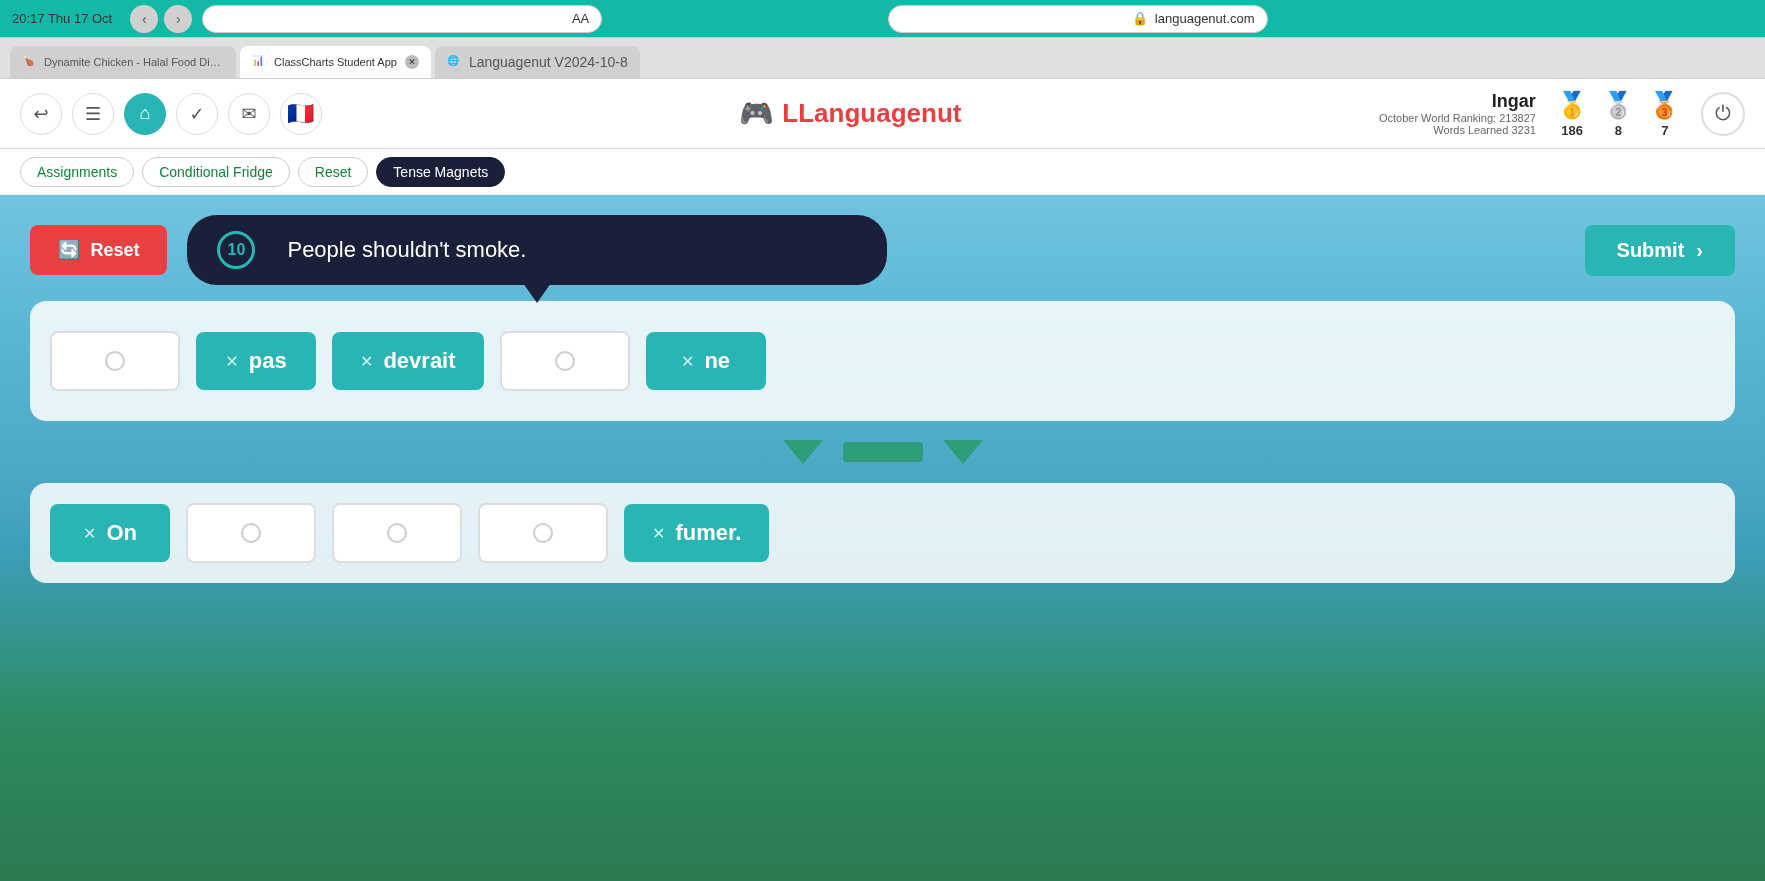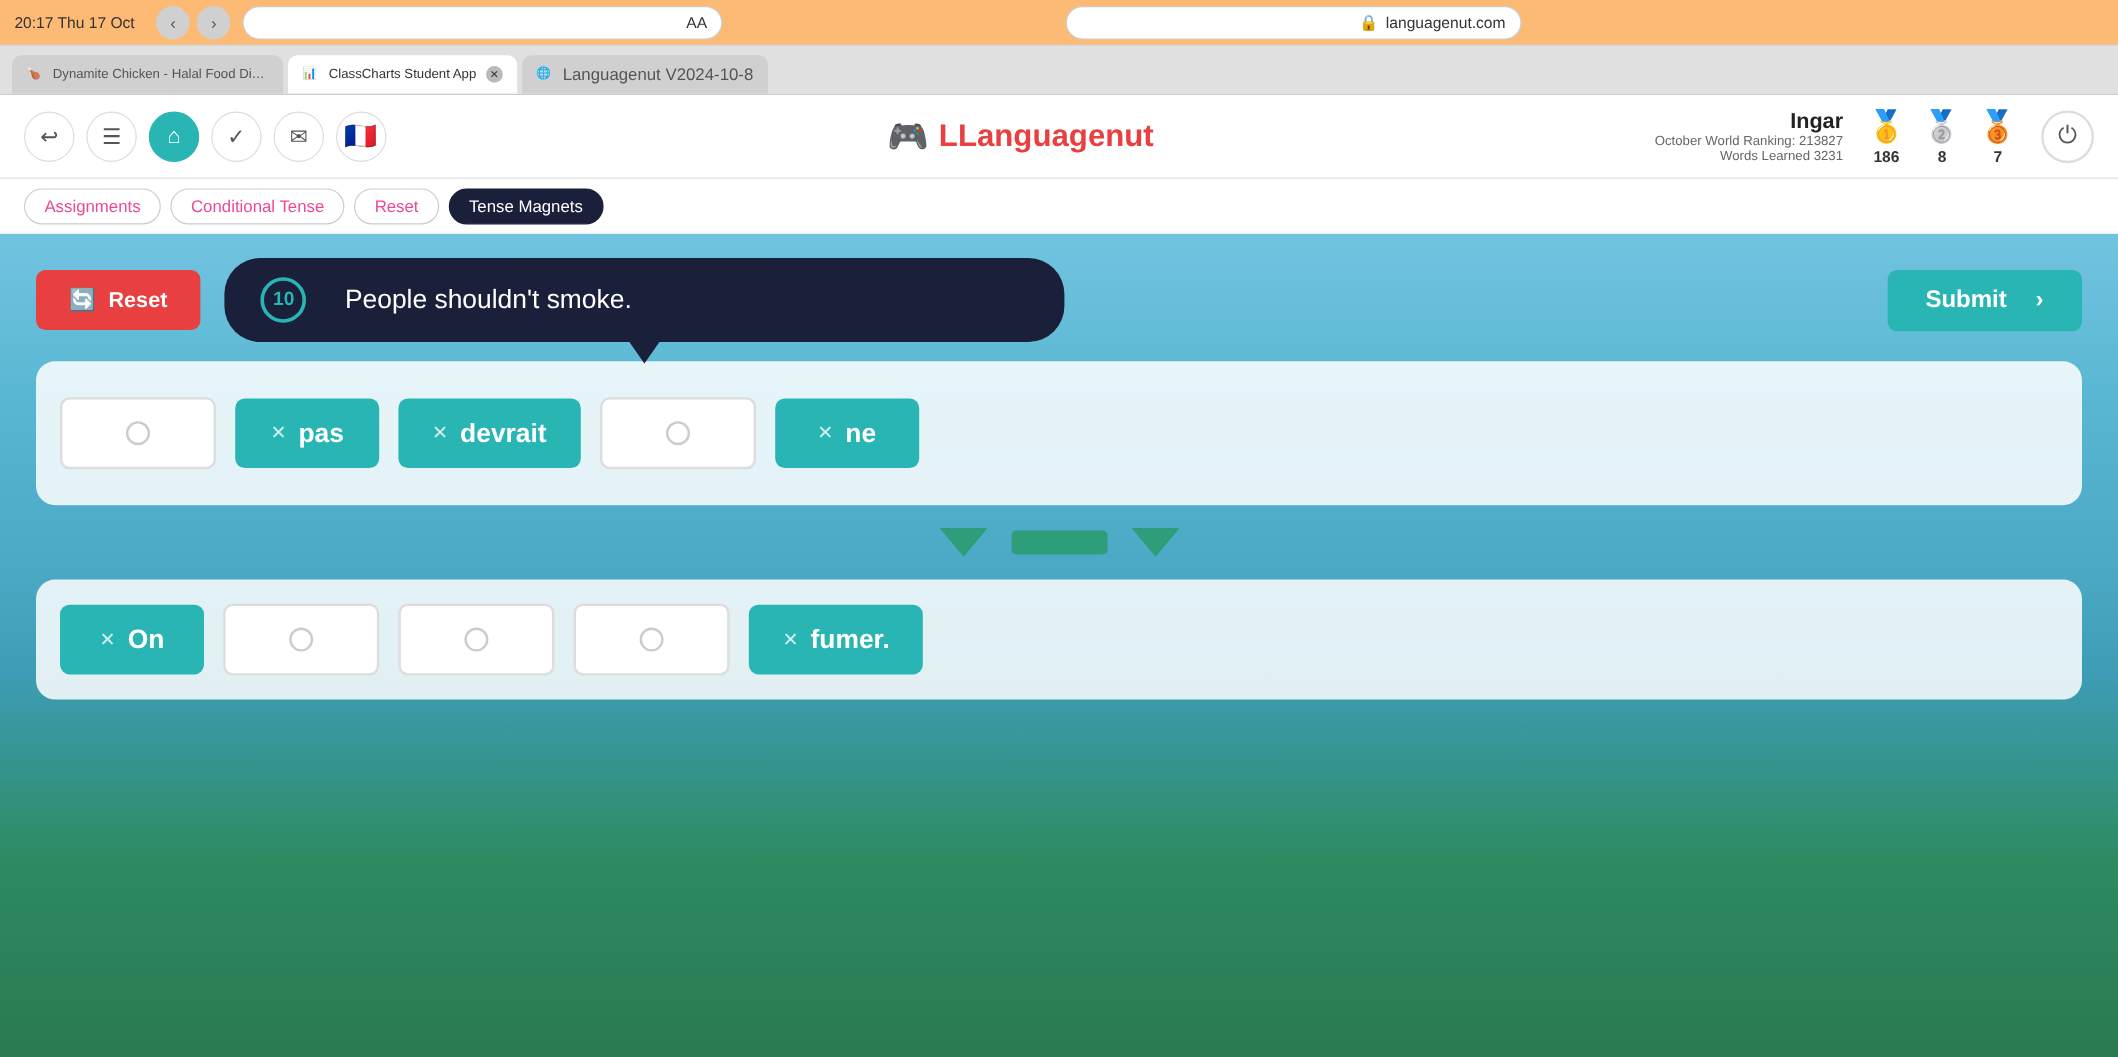--- a/index.html
+++ b/index.html
@@ -11,21 +11,21 @@
       background: #1a1a2e;
     }
 
     
     .browser-chrome {
       background: #f0f0f0;
       border-bottom: 1px solid #ccc;
     }
 
     .browser-top-bar {
-      background: #fdba74;
+      background: #14b8a6;
       height: 38px;
       display: flex;
       align-items: center;
       padding: 0 12px;
       gap: 10px;
       border-bottom: 1px solid #ccc;
     }
 
     .browser-time {
       font-size: 13px;
@@ -264,21 +264,21 @@
       height: 46px;
     }
 
     .breadcrumb-item {
       padding: 6px 16px;
       border-radius: 20px;
       font-size: 14px;
       cursor: pointer;
       border: 1.5px solid #ccc;
       background: white;
-      color: #ec4899;
+      color: #15803d;
     }
 
     .breadcrumb-item.active {
       background: #1a1f3a;
       color: white;
       border-color: #1a1f3a;
     }
 
     
     .activity-area {
@@ -354,21 +354,21 @@
     .submit-btn {
       background: #2ab5b5;
       color: white;
       border: none;
       border-radius: 8px;
       padding: 14px 32px;
       font-size: 20px;
       font-weight: 600;
       display: flex;
       align-items: flex-start;
-      gap: 24px;
+      gap: 12px;
       cursor: pointer;
       margin-left: auto;
     }
 
     
     .arrange-area {
       background: rgba(255,255,255,0.85);
       border-radius: 16px;
       padding: 20px;
       min-height: 120px;
@@ -528,21 +528,21 @@
         <span class="badge-icon">🥉</span>
         <span class="badge-count">7</span>
       </div>
     </div>
 
     <button class="power-btn">⏻</button>
   </div>
 
   <div class="breadcrumb-nav">
     <button class="breadcrumb-item">Assignments</button>
-    <button class="breadcrumb-item">Conditional Tense</button>
+    <button class="breadcrumb-item">Conditional Fridge</button>
     <button class="breadcrumb-item">Reset</button>
     <button class="breadcrumb-item active">Tense Magnets</button>
   </div>
 
   <div class="activity-area">
 
     <div class="action-row">
       <button class="reset-btn">
         <span>🔄</span>
         <span>Reset</span>

